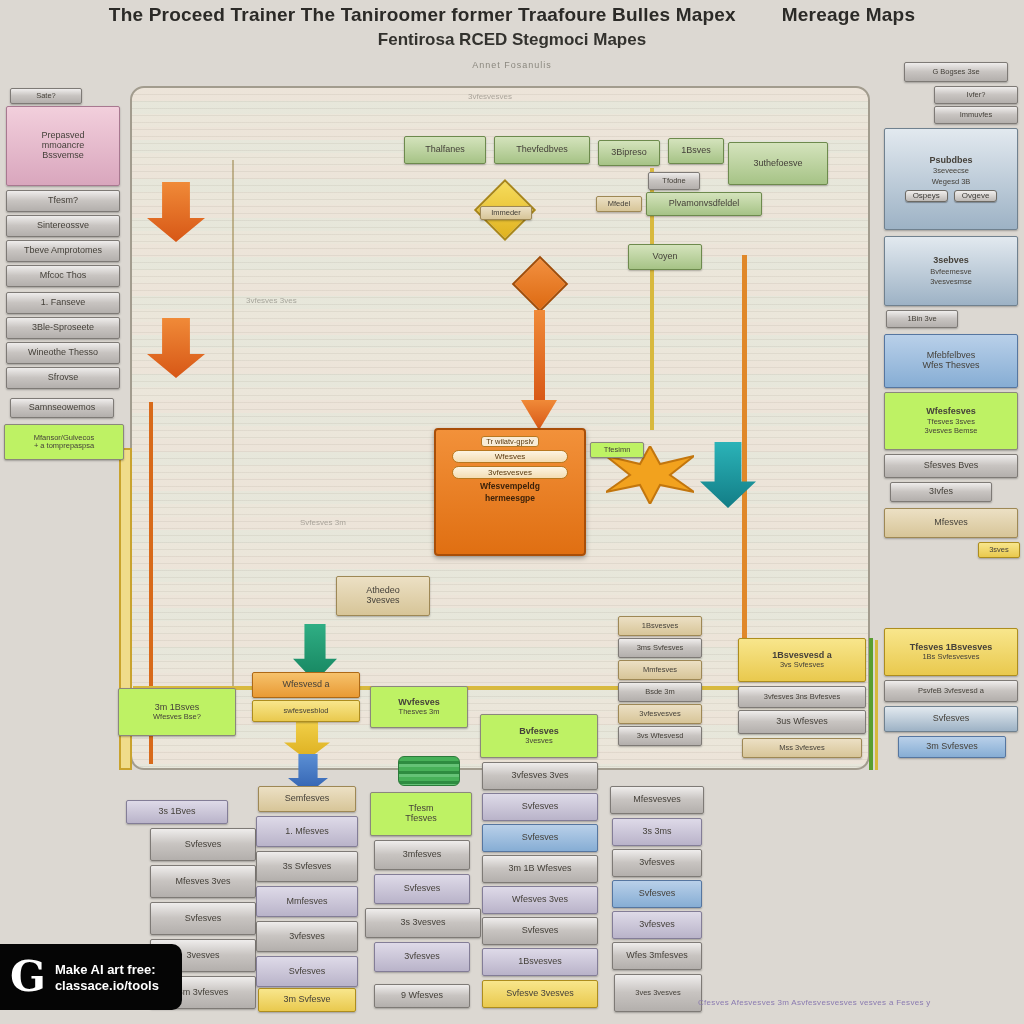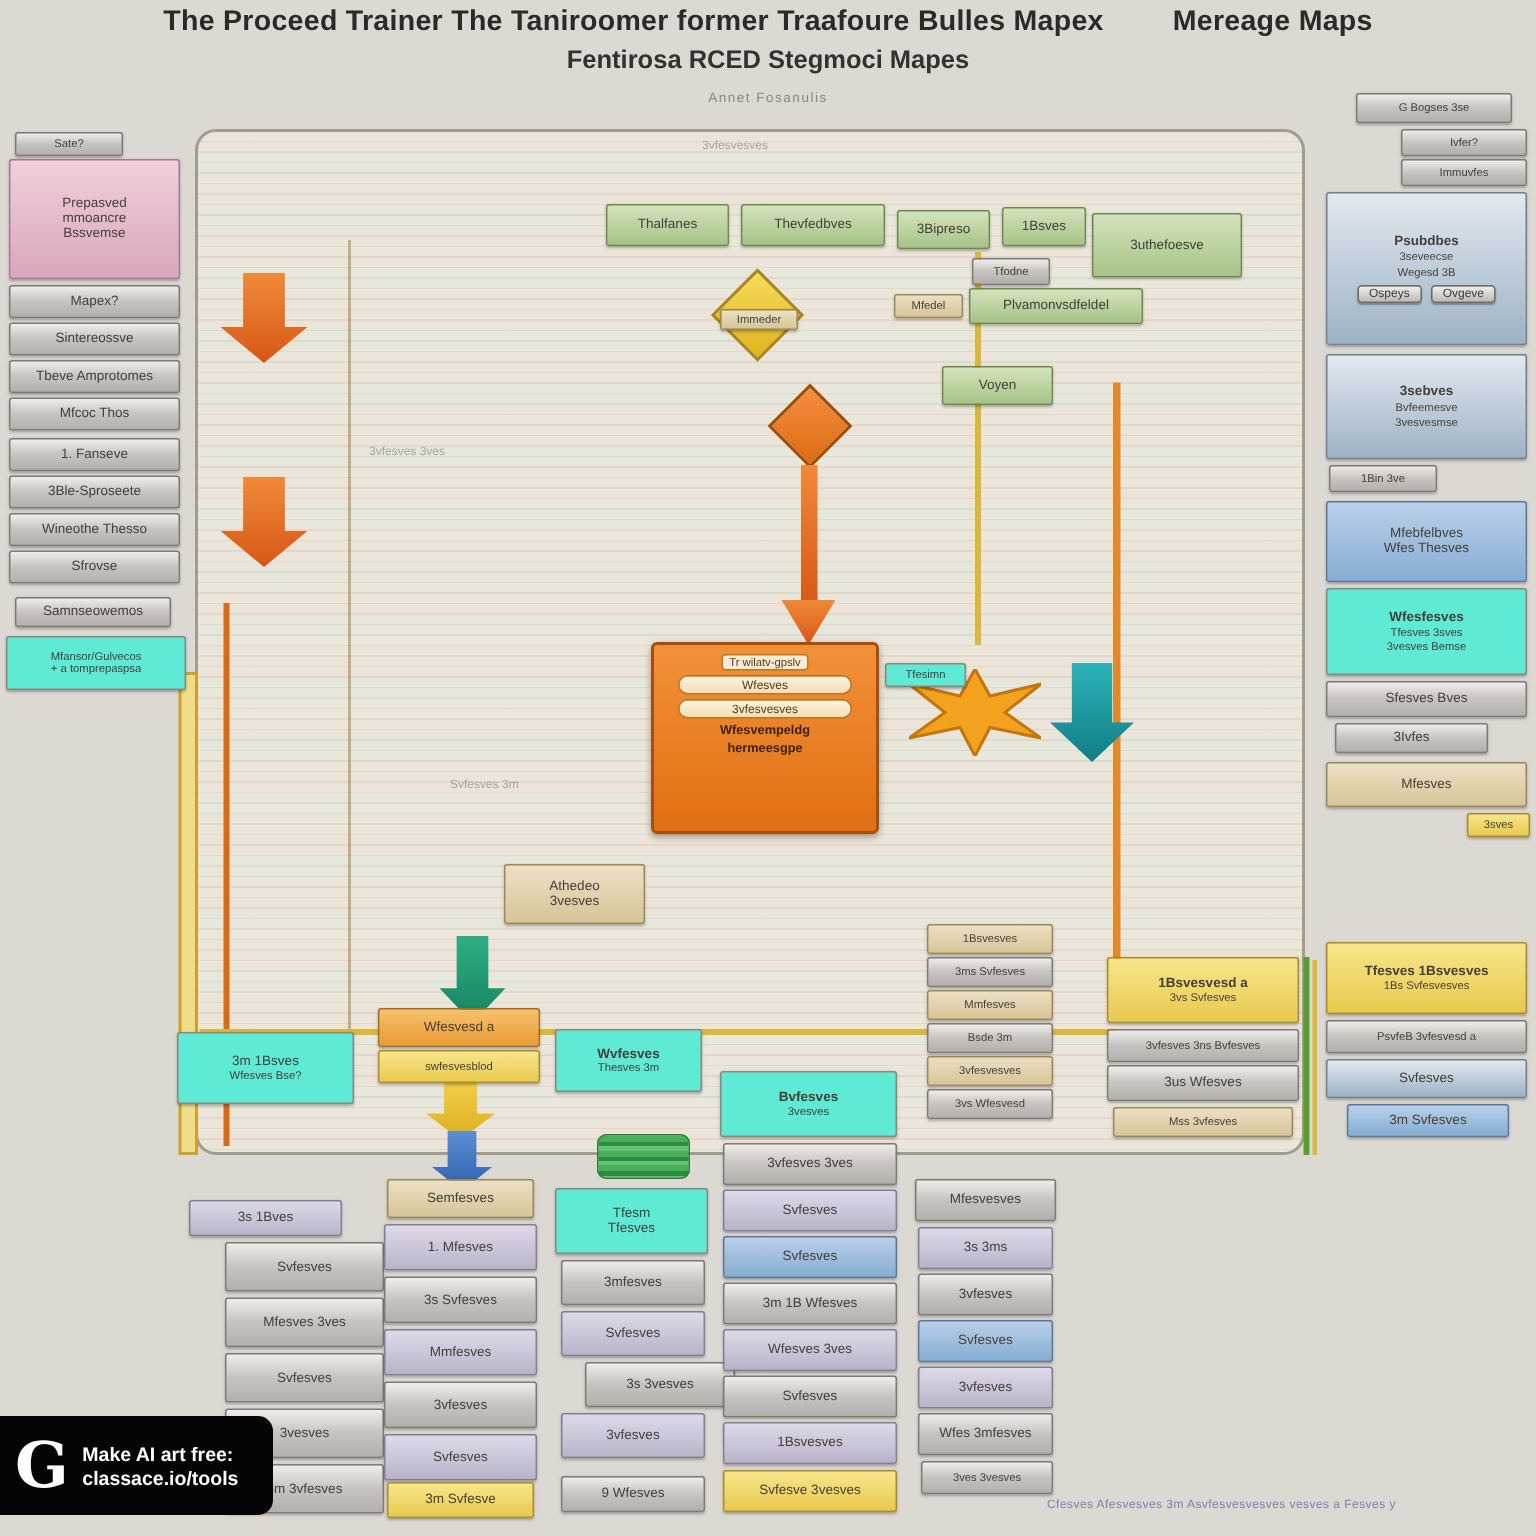--- a/index.html
+++ b/index.html
@@ -26,21 +26,21 @@
   .tiny{font-size:7.5px}
   .ln{display:block;width:100%}
   .pink{background:linear-gradient(180deg,#f2cfdc,#d9a6bd);border-color:#a87890}
   .green{background:linear-gradient(180deg,#d4e3bc,#a6c386);border-color:#6d8a4d}
   .yellow{background:linear-gradient(180deg,#f8e68c,#e9c94e);border-color:#ad8d1e}
   .orangeb{background:linear-gradient(180deg,#f6c26c,#e99a34);border-color:#ae6916}
   .blueb{background:linear-gradient(180deg,#b9d0e9,#86add4);border-color:#5676a0}
   .bluegrad{background:linear-gradient(180deg,#e2e9ef,#9db2c5);border-color:#70818f}
   .lav{background:linear-gradient(180deg,#dedaе8,#b9b3c9);background:linear-gradient(180deg,#dedae8,#b9b3c9);border-color:#837d97}
   .tan{background:linear-gradient(180deg,#ece0c4,#d7c598);border-color:#9e8855}
-  .whitebox{background:#5eead4}
+  .whitebox{background:#bef264}
   .metal{background:linear-gradient(180deg,#efedec,#c8c4c1 48%,#b3afac);border-color:#7e7a76}
 
   .vline,.hline{position:absolute}
   .arrow{position:absolute}
   .arr-down{clip-path:polygon(50% 100%,0 60%,26% 60%,26% 0,74% 0,74% 60%,100% 60%)}
   .tri-down{clip-path:polygon(50% 100%,0 0,100% 0)}
   .c-orange{background:linear-gradient(180deg,#f08a38,#d75716)}
   .c-teal{background:linear-gradient(180deg,#2bb3b8,#127d86)}
   .c-teal2{background:linear-gradient(180deg,#2fae84,#15835e)}
   .c-yellow{background:linear-gradient(180deg,#f4d44e,#dcae1e)}
@@ -116,21 +116,21 @@
   <div class="arrow arr-down c-yellow" style="left:284px;top:716px;width:46px;height:44px"></div>
   <div class="arrow arr-down c-blue" style="left:288px;top:754px;width:40px;height:40px"></div>
   <div class="scribble"></div>
 
   <div class="box metal tiny" style="left:10px;top:88px;width:72px;height:16px">Sate?</div>
   <div class="box pink" style="left:6px;top:106px;width:114px;height:80px">
     <span class="ln">Prepasved</span>
     <span class="ln">mmoancre</span>
     <span class="ln">Bssvemse</span>
   </div>
-  <div class="box metal" style="left:6px;top:190px;width:114px;height:22px">Mapex?</div>
+  <div class="box metal" style="left:6px;top:190px;width:114px;height:22px">Tfesm?</div>
   <div class="box metal" style="left:6px;top:215px;width:114px;height:22px">Sintereossve</div>
   <div class="box metal" style="left:6px;top:240px;width:114px;height:22px">Tbeve Amprotomes</div>
   <div class="box metal" style="left:6px;top:265px;width:114px;height:22px">Mfcoc Thos</div>
   <div class="box metal" style="left:6px;top:292px;width:114px;height:22px">1. Fanseve</div>
   <div class="box metal" style="left:6px;top:317px;width:114px;height:22px">3Ble-Sproseete</div>
   <div class="box metal" style="left:6px;top:342px;width:114px;height:22px">Wineothe Thesso</div>
   <div class="box metal" style="left:6px;top:367px;width:114px;height:22px">Sfrovse</div>
   <div class="box metal" style="left:10px;top:398px;width:104px;height:20px">Samnseowemos</div>
   <div class="box whitebox tiny" style="left:4px;top:424px;width:120px;height:36px">
     <span class="ln">Mfansor/Gulvecos</span>
@@ -239,21 +239,21 @@
   <div class="box whitebox" style="left:370px;top:686px;width:98px;height:42px">
     <span class="ln" style="font-weight:bold">Wvfesves</span>
     <span class="ln tiny">Thesves 3m</span>
   </div>
   <div class="box whitebox" style="left:370px;top:792px;width:102px;height:44px">
     <span class="ln">Tfesm</span>
     <span class="ln">Tfesves</span>
   </div>
   <div class="box metal" style="left:374px;top:840px;width:96px;height:30px">3mfesves</div>
   <div class="box lav" style="left:374px;top:874px;width:96px;height:30px">Svfesves</div>
-  <div class="box metal" style="left:390px;top:908px;width:100px;height:30px">3s 3vesves</div>
+  <div class="box metal" style="left:365px;top:908px;width:116px;height:30px">3s 3vesves</div>
   <div class="box lav" style="left:374px;top:942px;width:96px;height:30px">3vfesves</div>
   <div class="box metal" style="left:374px;top:984px;width:96px;height:24px">9 Wfesves</div>
 
   <div class="box whitebox" style="left:480px;top:714px;width:118px;height:44px">
     <span class="ln" style="font-weight:bold">Bvfesves</span>
     <span class="ln tiny">3vesves</span>
   </div>
   <div class="box metal" style="left:482px;top:762px;width:116px;height:28px">3vfesves 3ves</div>
   <div class="box lav" style="left:482px;top:793px;width:116px;height:28px">Svfesves</div>
   <div class="box blueb" style="left:482px;top:824px;width:116px;height:28px">Svfesves</div>
@@ -262,21 +262,21 @@
   <div class="box metal" style="left:482px;top:917px;width:116px;height:28px">Svfesves</div>
   <div class="box lav" style="left:482px;top:948px;width:116px;height:28px">1Bsvesves</div>
   <div class="box yellow" style="left:482px;top:980px;width:116px;height:28px">Svfesve 3vesves</div>
 
   <div class="box metal" style="left:610px;top:786px;width:94px;height:28px">Mfesvesves</div>
   <div class="box lav" style="left:612px;top:818px;width:90px;height:28px">3s 3ms</div>
   <div class="box metal" style="left:612px;top:849px;width:90px;height:28px">3vfesves</div>
   <div class="box blueb" style="left:612px;top:880px;width:90px;height:28px">Svfesves</div>
   <div class="box lav" style="left:612px;top:911px;width:90px;height:28px">3vfesves</div>
   <div class="box metal" style="left:612px;top:942px;width:90px;height:28px">Wfes 3mfesves</div>
-  <div class="box metal tiny" style="left:614px;top:974px;width:88px;height:22px">3ves 3vesves</div>
+  <div class="box metal tiny" style="left:614px;top:974px;width:88px;height:38px">3ves 3vesves</div>
 
   <div class="caption">Cfesves Afesvesves 3m Asvfesvesvesves vesves a Fesves y</div>
 
   <div class="wm">
     <span class="wm-logo">G</span>
     <span class="wm-lines">
       <span>Make AI art free:</span>
       <span>classace.io/tools</span>
     </span>
   </div>

